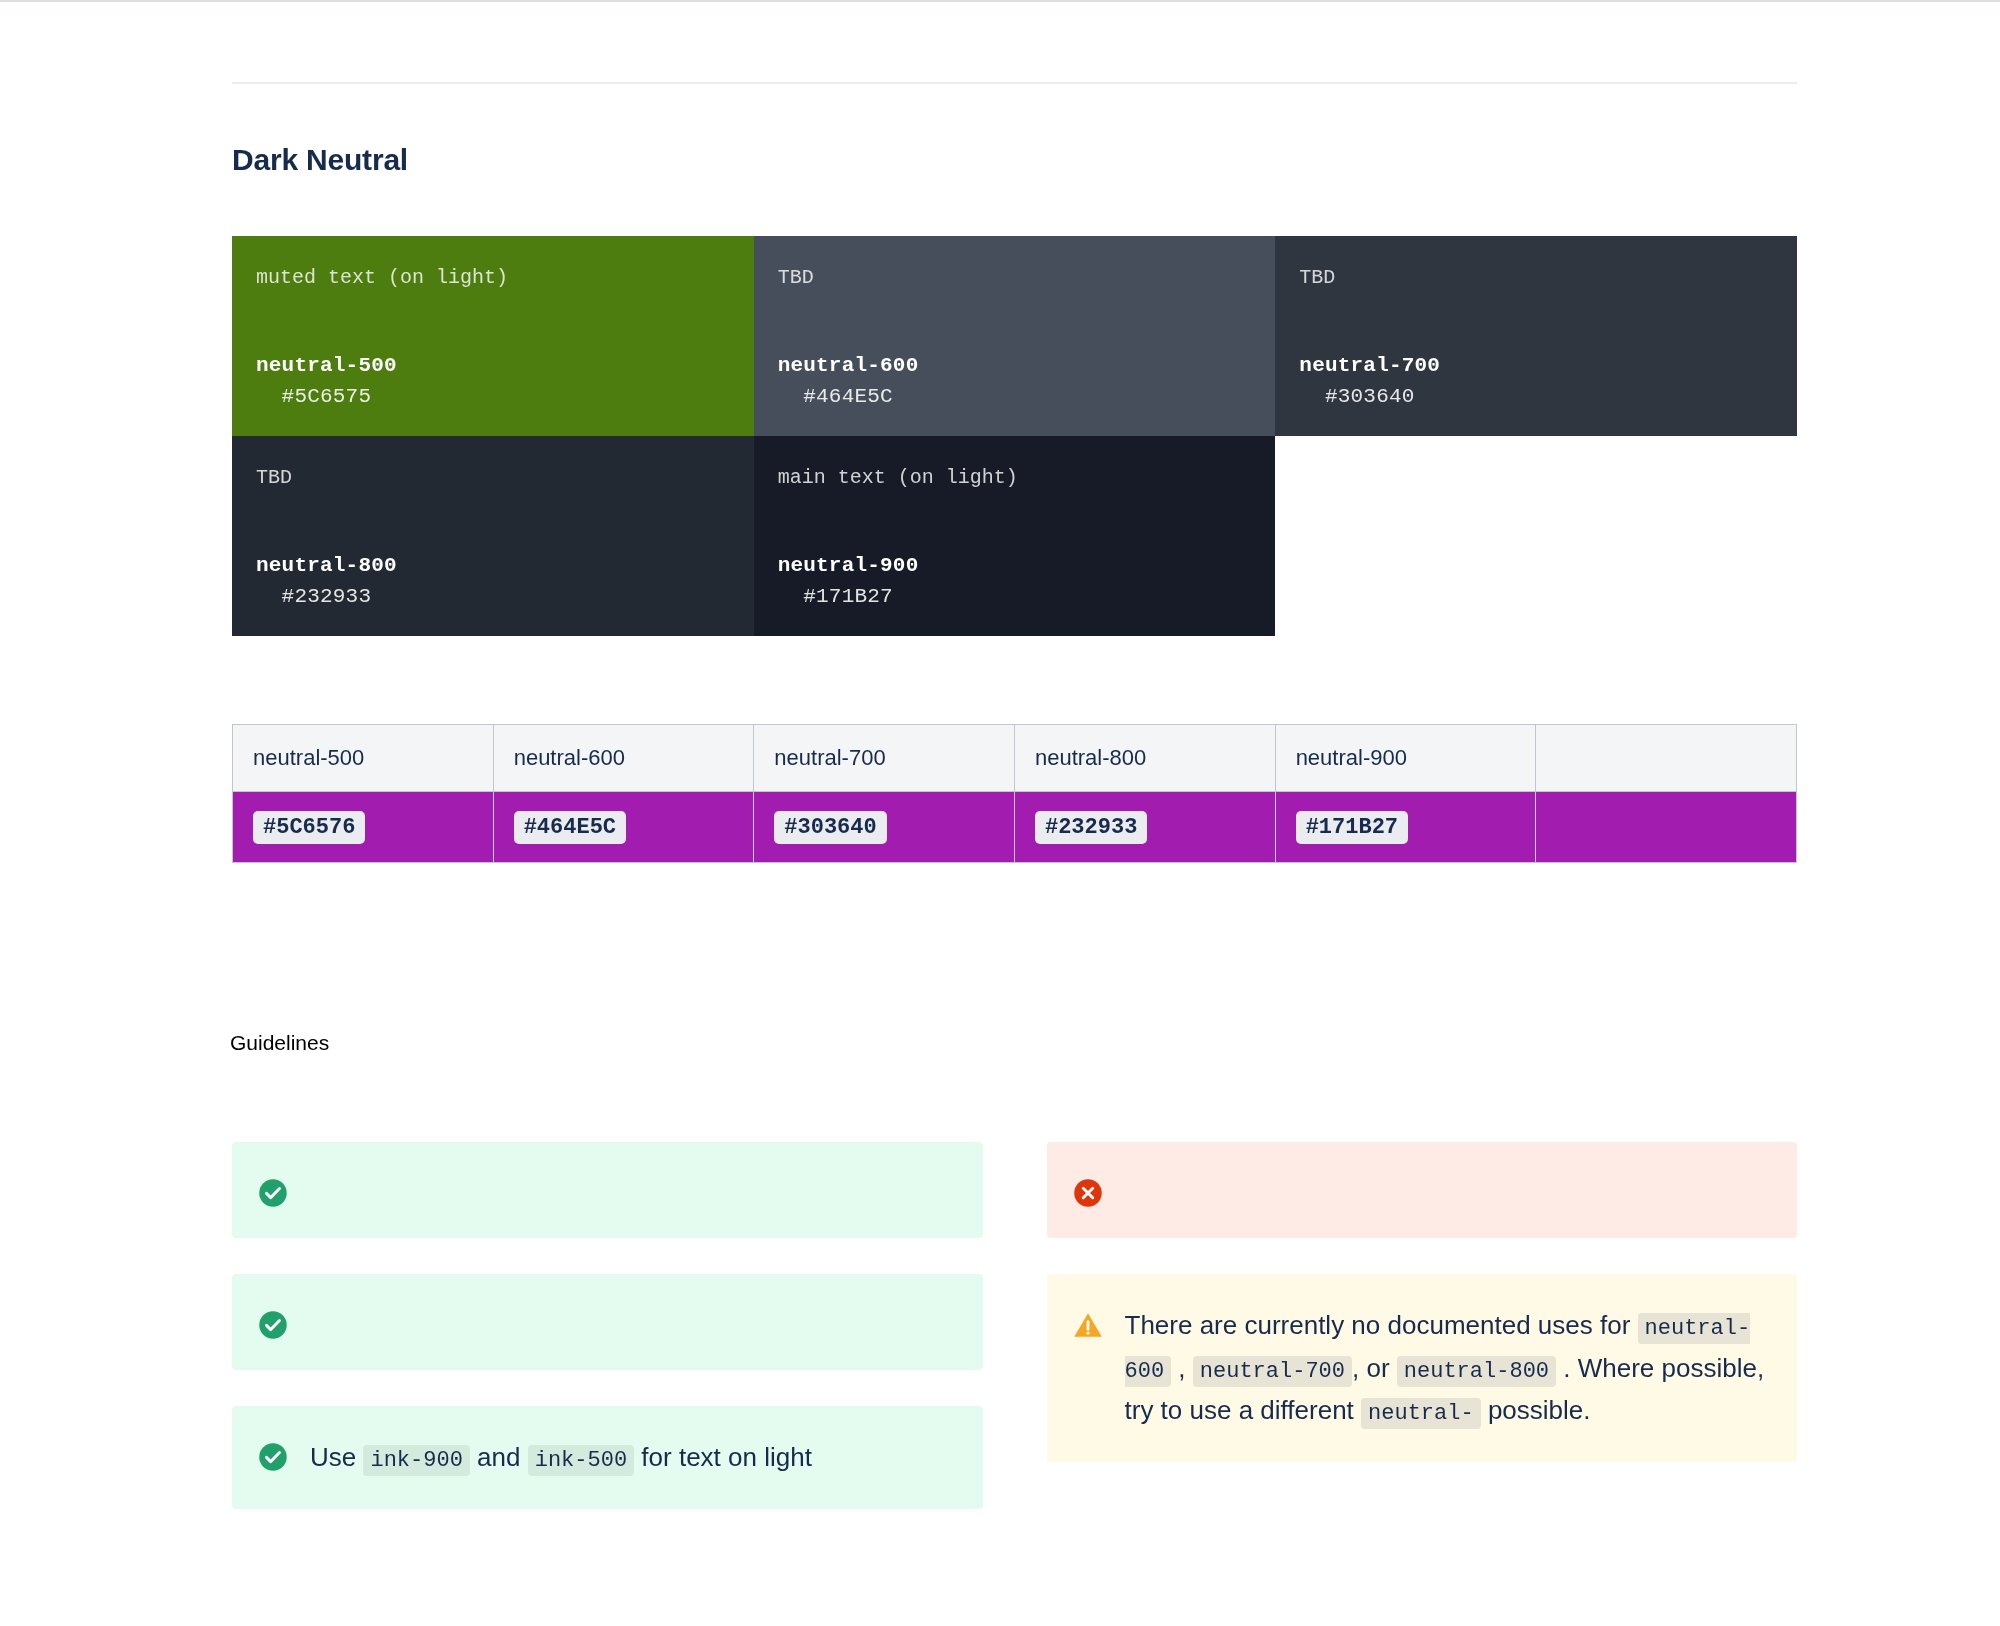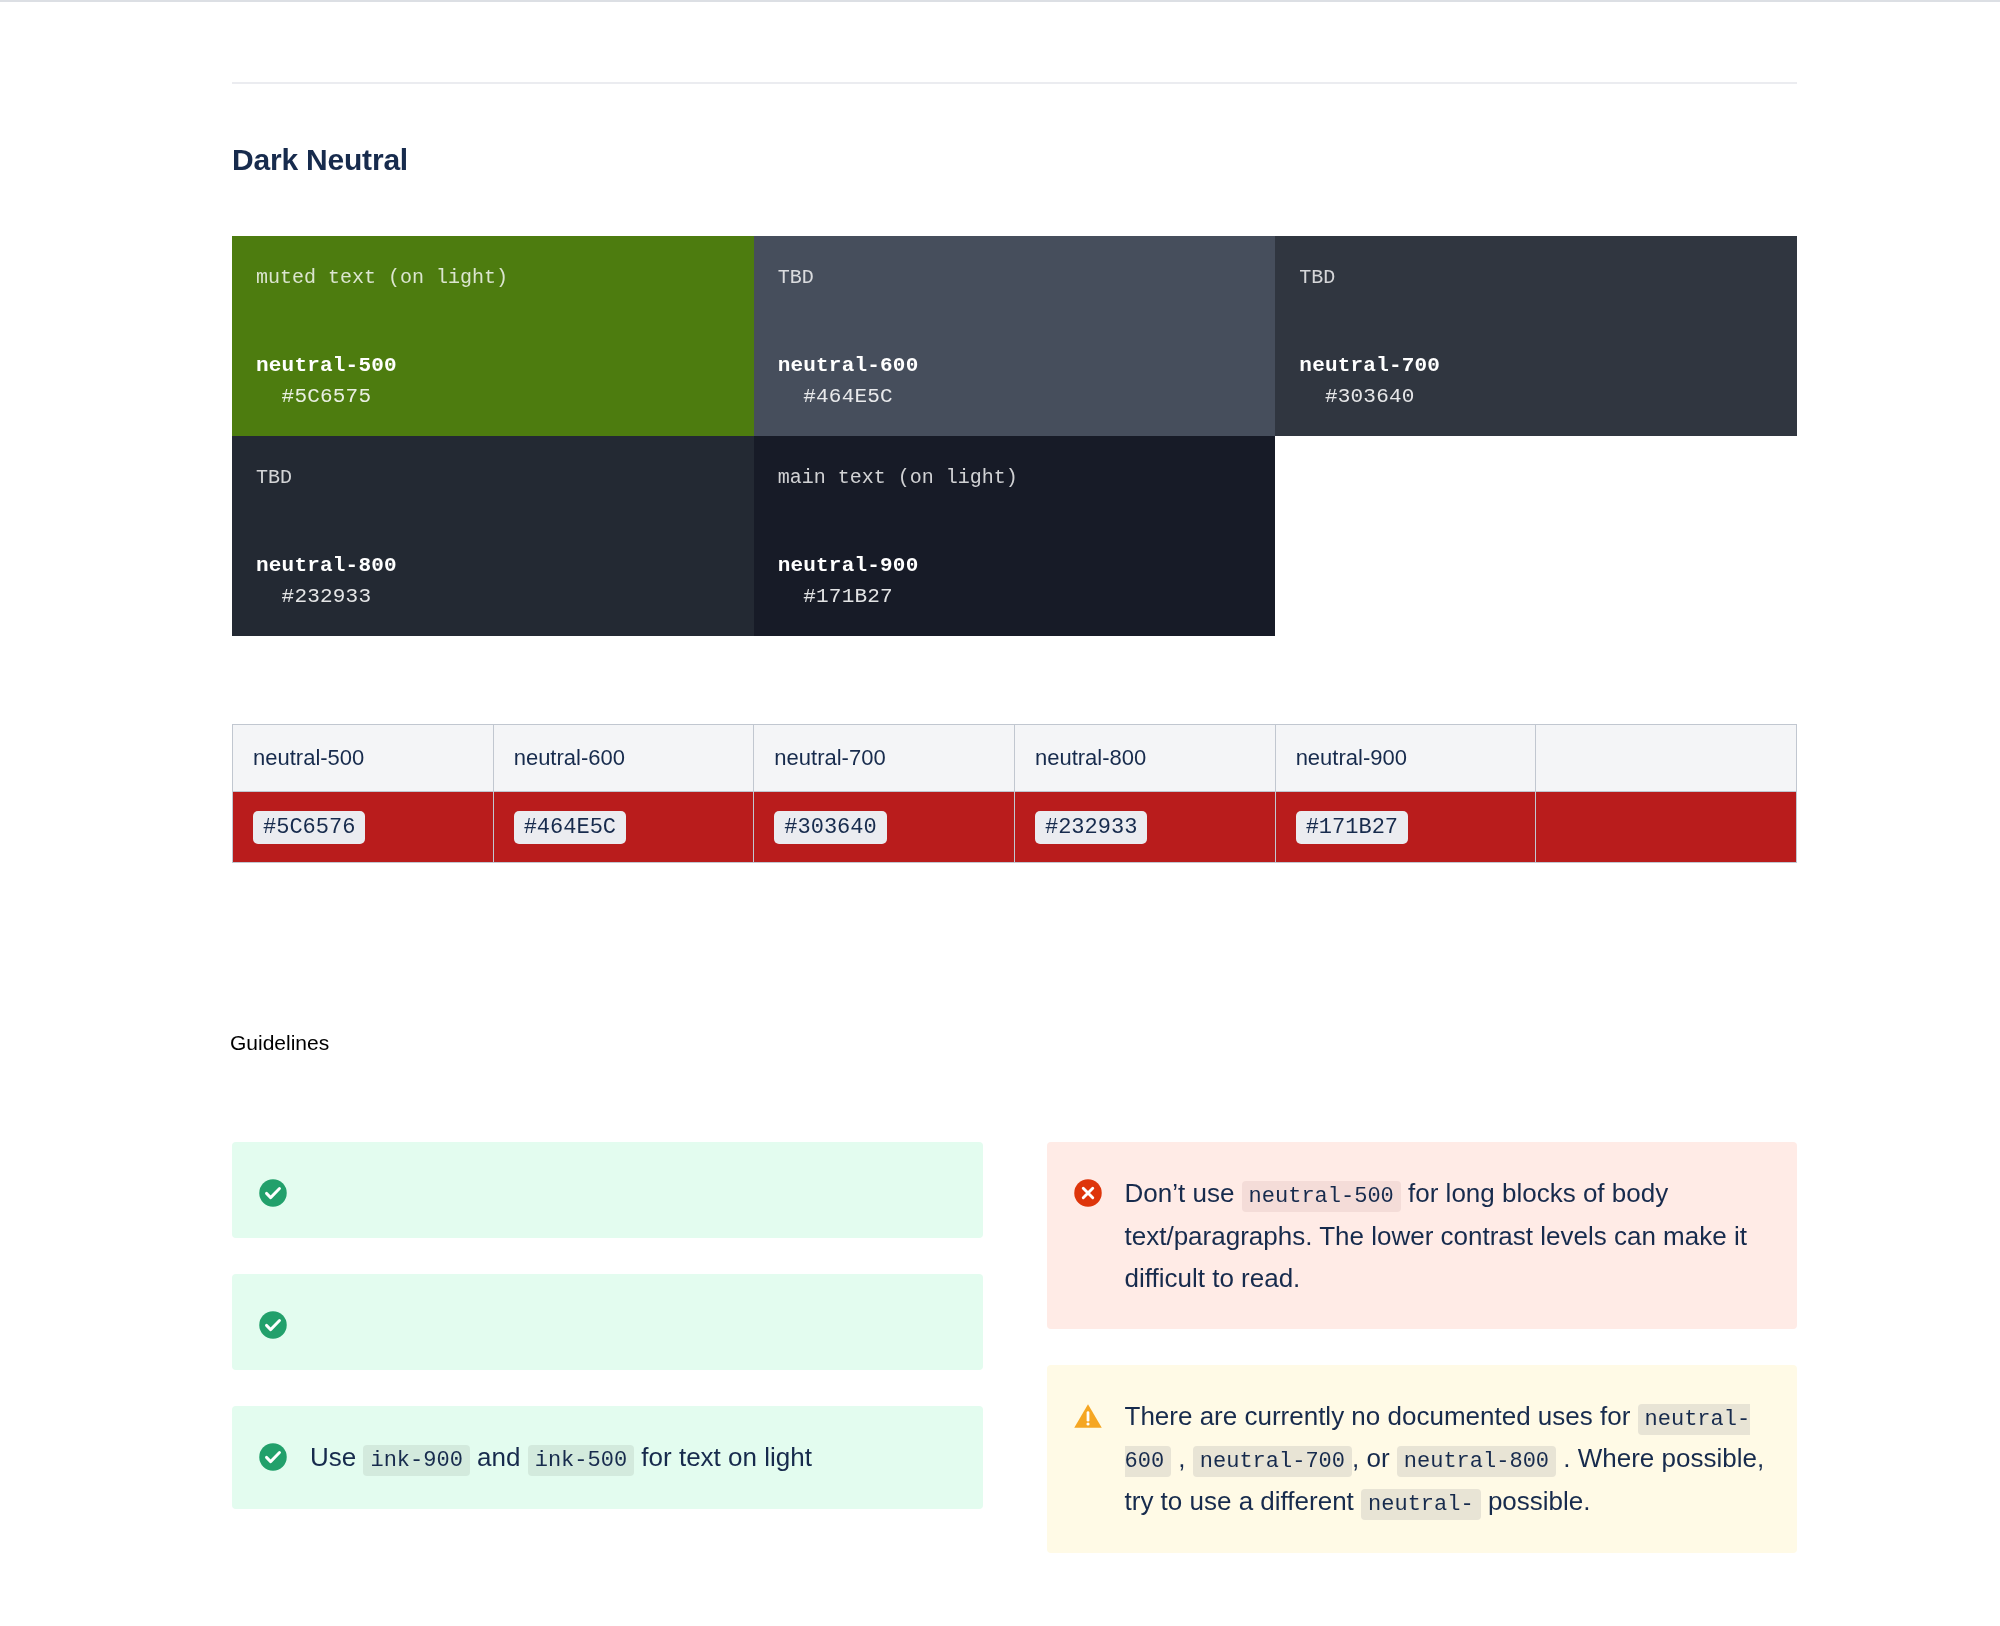--- a/index.html
+++ b/index.html
@@ -110,22 +110,23 @@
     padding: 0 20px;
     font-size: 22px;
     font-weight: normal;
     color: #172B4D;
   }
   .color-table th {
     background: #F4F5F7;
     height: 66px;
   }
   .color-table td {
-    background: #b91c1c;
+    background: #a21caf;
     height: 70px;
+    font-weight: bold;
   }
   .cell-code {
     display: inline-block;
     background: #EBECF0;
     border-radius: 5px;
     padding: 4px 10px;
     font-family: "Liberation Mono", "DejaVu Sans Mono", monospace;
     font-size: 22px;
     color: #172B4D;
   }
@@ -292,21 +293,20 @@
             </svg></span>
           <div class="callout-text"><span>Use </span><span class="chip">ink-900</span><span> and </span><span class="chip">ink-500</span><span> for text on light</span></div>
         </div>
       </div>
     <div class="gcol gcol-right">
         <div class="callout bad">
           <span class="callout-icon"><svg viewBox="0 0 24 24" width="30" height="30">
               <circle cx="12" cy="12" r="11" fill="#DE350B"></circle>
               <path d="M8.2 8.2l7.6 7.6M15.8 8.2l-7.6 7.6" fill="none" stroke="#fff" stroke-width="2.3" stroke-linecap="round"></path>
             </svg></span>
-          <div class="callout-text"><span>Don’t use </span><span class="chip">neutral-500</span><span> for long blocks of body text/paragraphs. The lower contrast levels can make it difficult to read.</span></div>
         </div>
         <div class="callout warn cut-bottom">
           <span class="callout-icon"><svg viewBox="0 0 24 24" width="30" height="30">
               <path d="M12 2.6L23 21.4H1z" fill="#F5A623"></path>
               <path d="M12 9.2v6.1" fill="none" stroke="#fff" stroke-width="2.2" stroke-linecap="round"></path>
               <circle cx="12" cy="18.4" r="1.25" fill="#fff"></circle>
             </svg></span>
           <div class="callout-text"><span>There are currently no documented uses for </span><span class="chip">neutral-600</span><span> , </span><span class="chip">neutral-700</span><span>, or </span><span class="chip">neutral-800</span><span> . Where possible, try to use a different </span><span class="chip">neutral-</span><span> possible.</span></div>
         </div>
       </div>

